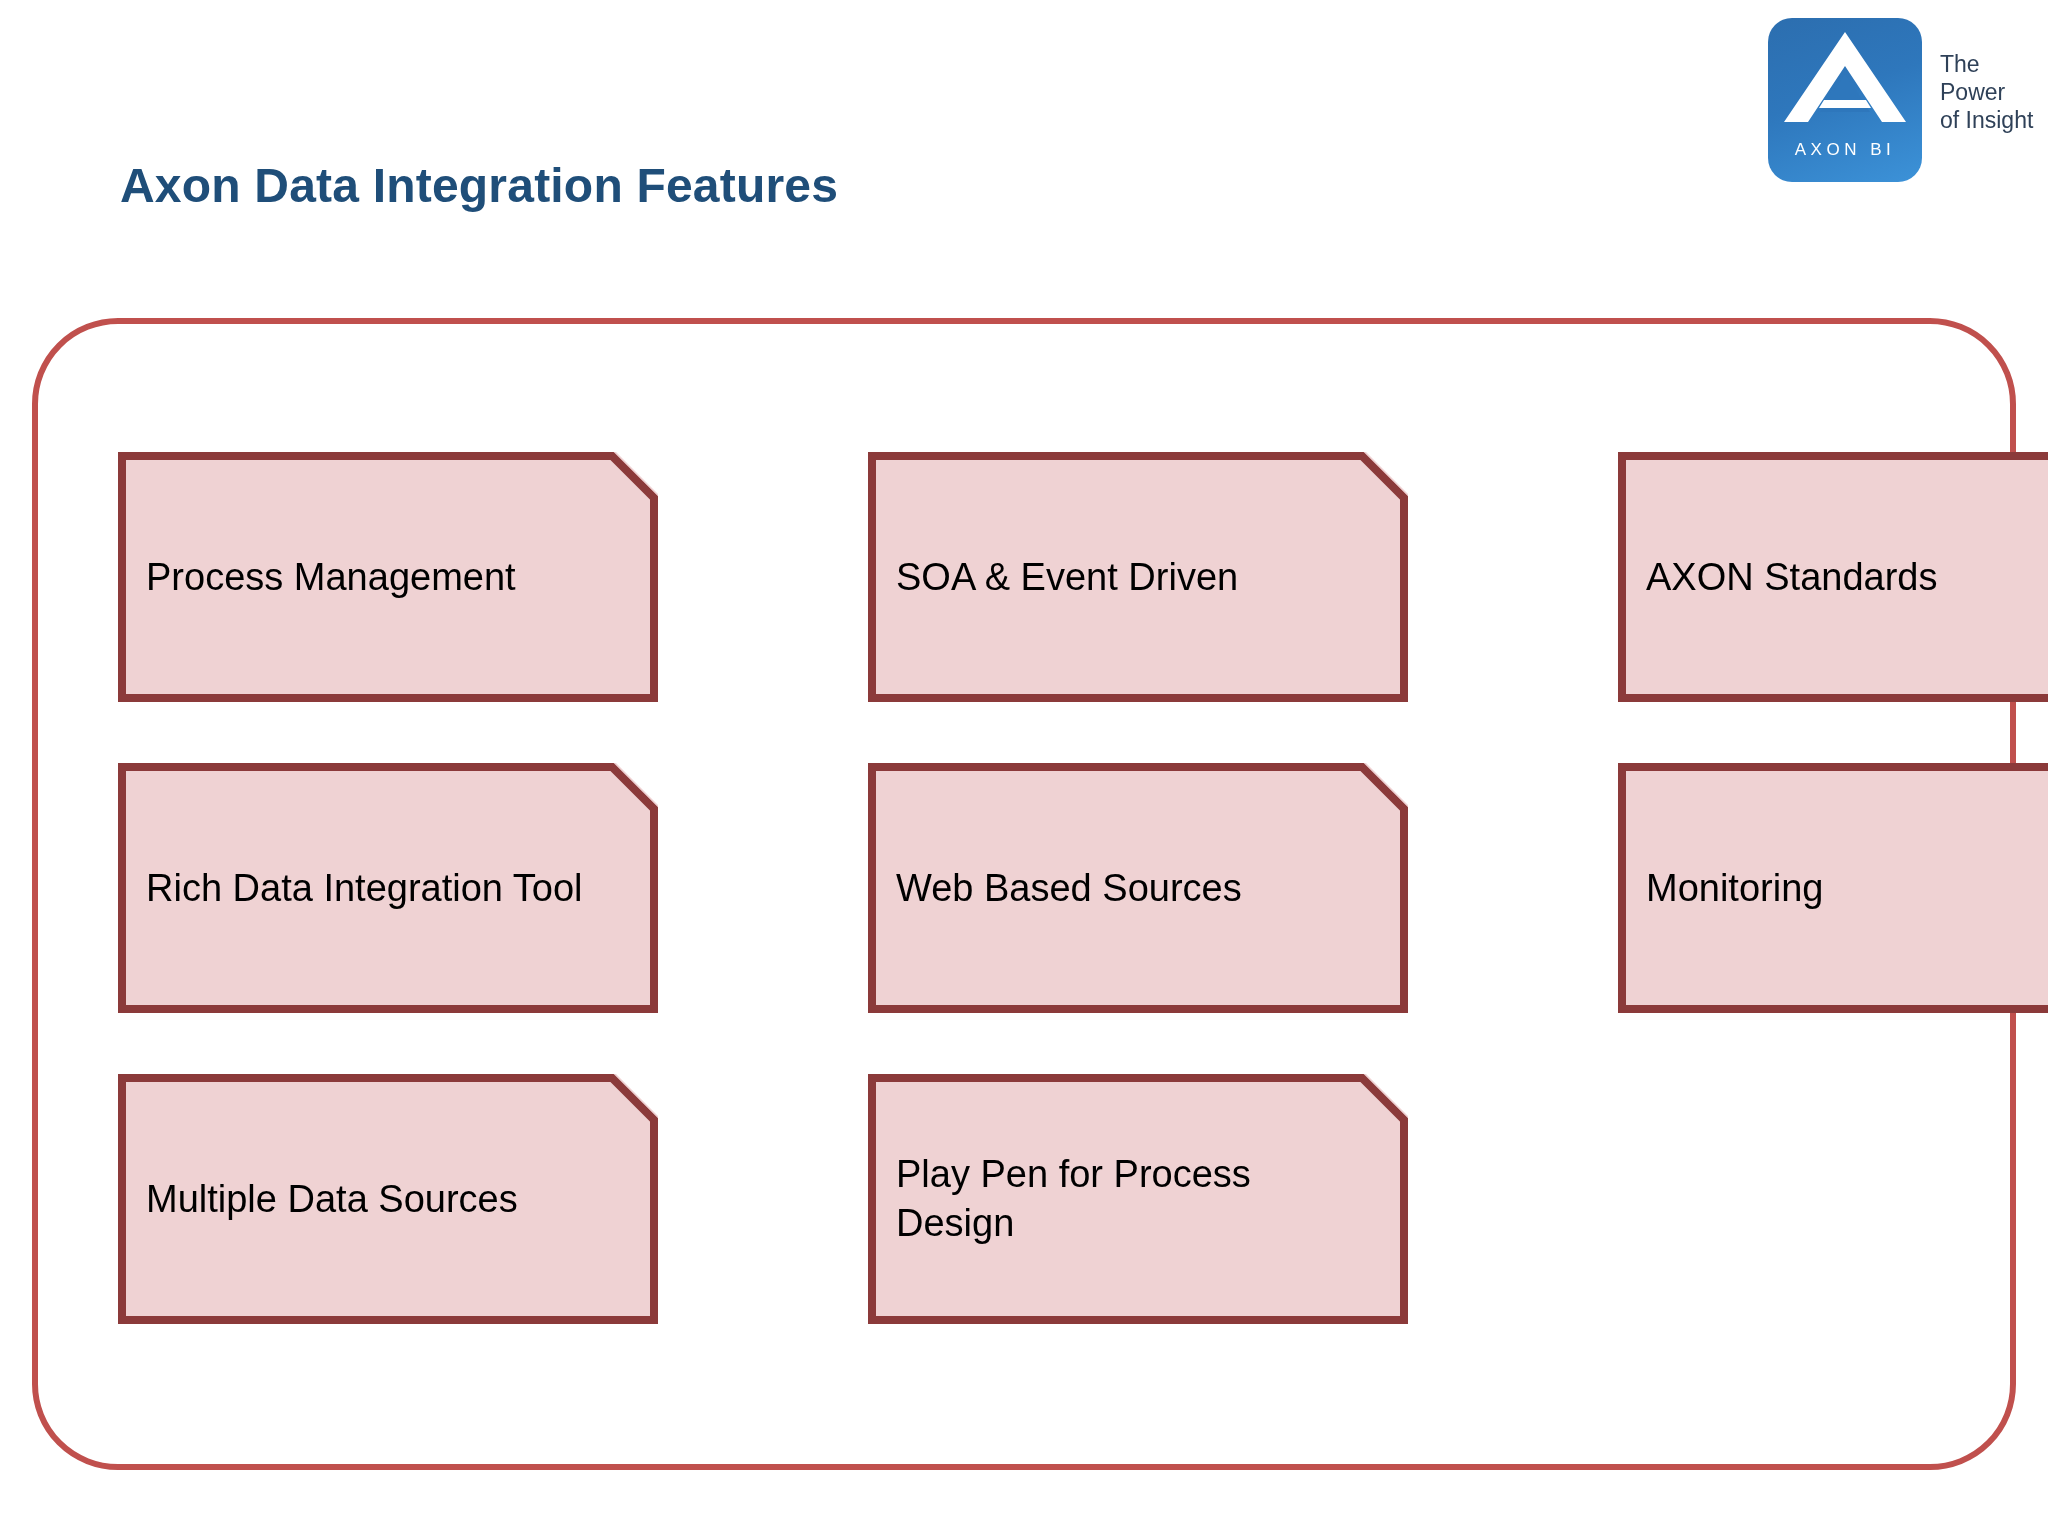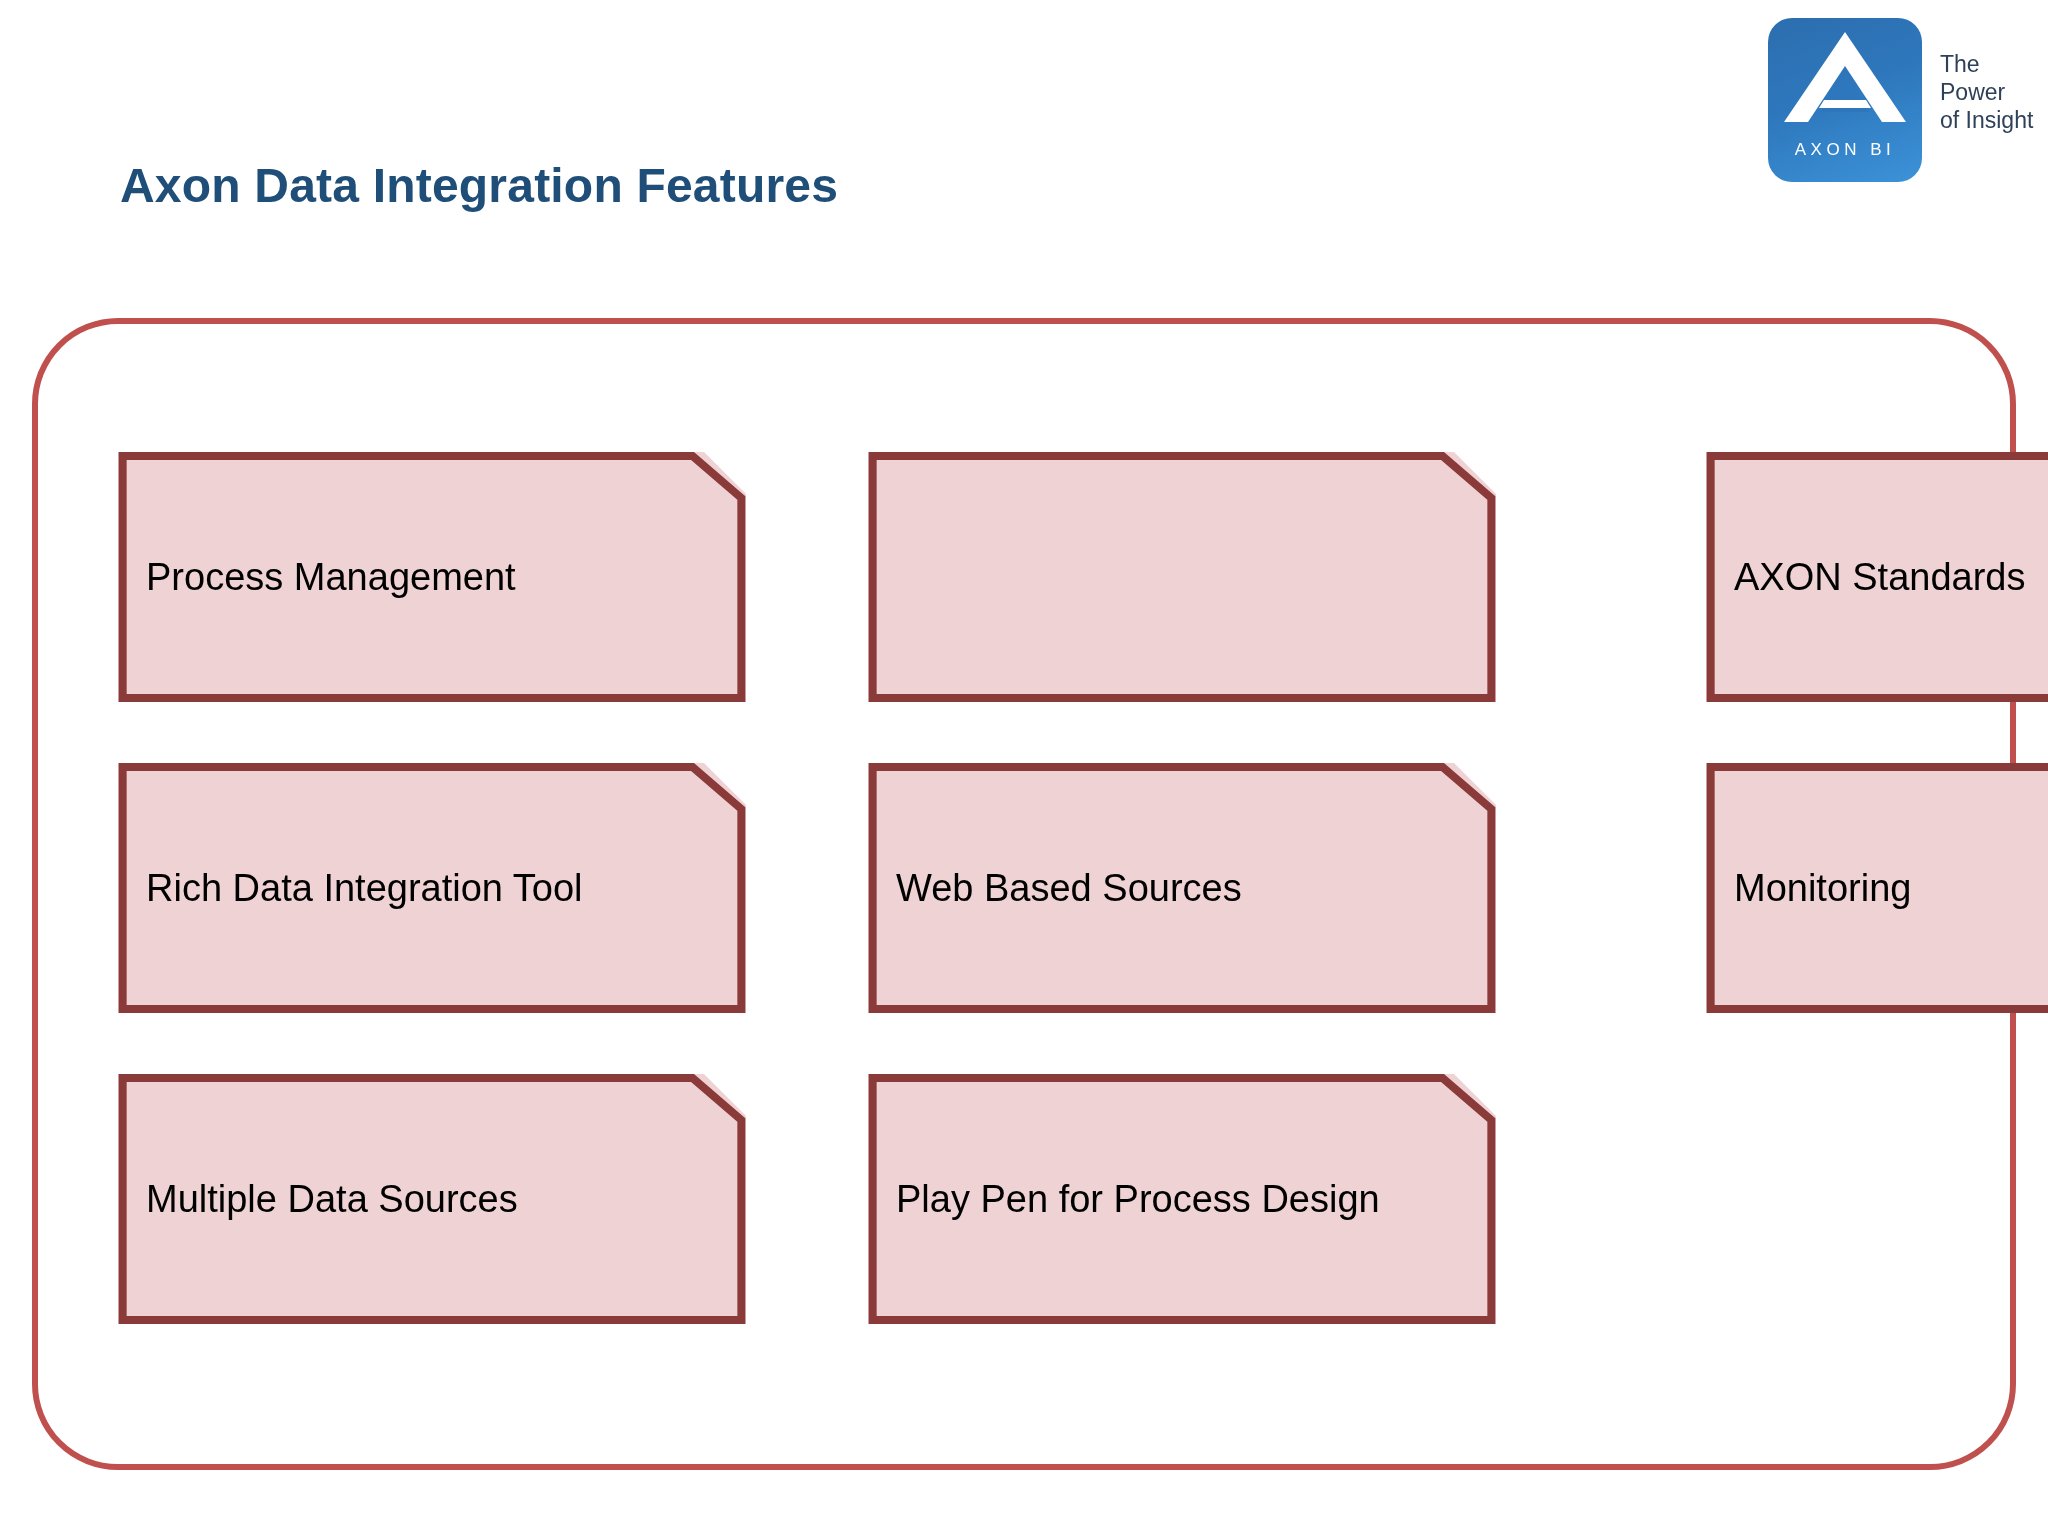--- a/index.html
+++ b/index.html
@@ -95,21 +95,21 @@
     left: 118px;
     top: 452px;
     width: 1820px;
     height: 872px;
     display: grid;
     grid-template-columns: 540px 1fr 540px;
     grid-template-rows: 250px 250px 250px;
     column-gap: 210px;
     row-gap: 61px;
   }
-  .feature-grid > * { width: 628px; }
+  .feature-grid > * { width: 540px; }
 
   .feature-box {
     position: relative;
     height: 250px;
     box-sizing: border-box;
     display: flex;
     align-items: center;
     background: #EFD2D3;
     -webkit-clip-path: polygon(0 0, calc(100% - 42px) 0, 100% 42px, 100% 100%, 0 100%);
     clip-path: polygon(0 0, calc(100% - 42px) 0, 100% 42px, 100% 100%, 0 100%);
@@ -165,20 +165,21 @@
     <svg class="box-outline" viewBox="0 0 540 250" preserveAspectRatio="none">
       <polygon points="4,4 494,4 536,46 536,246 4,246" vector-effect="non-scaling-stroke"></polygon>
     </svg>
     <div class="feature-label">Process Management</div>
   </div>
 
   <div class="feature-box">
     <svg class="box-outline" viewBox="0 0 540 250" preserveAspectRatio="none">
       <polygon points="4,4 494,4 536,46 536,246 4,246" vector-effect="non-scaling-stroke"></polygon>
     </svg>
+    <div class="feature-label">SOA &amp; Event Driven</div>
   </div>
 
   <div class="feature-box">
     <svg class="box-outline" viewBox="0 0 540 250" preserveAspectRatio="none">
       <polygon points="4,4 494,4 536,46 536,246 4,246" vector-effect="non-scaling-stroke"></polygon>
     </svg>
     <div class="feature-label">AXON Standards</div>
   </div>
 
   <div class="feature-box">

